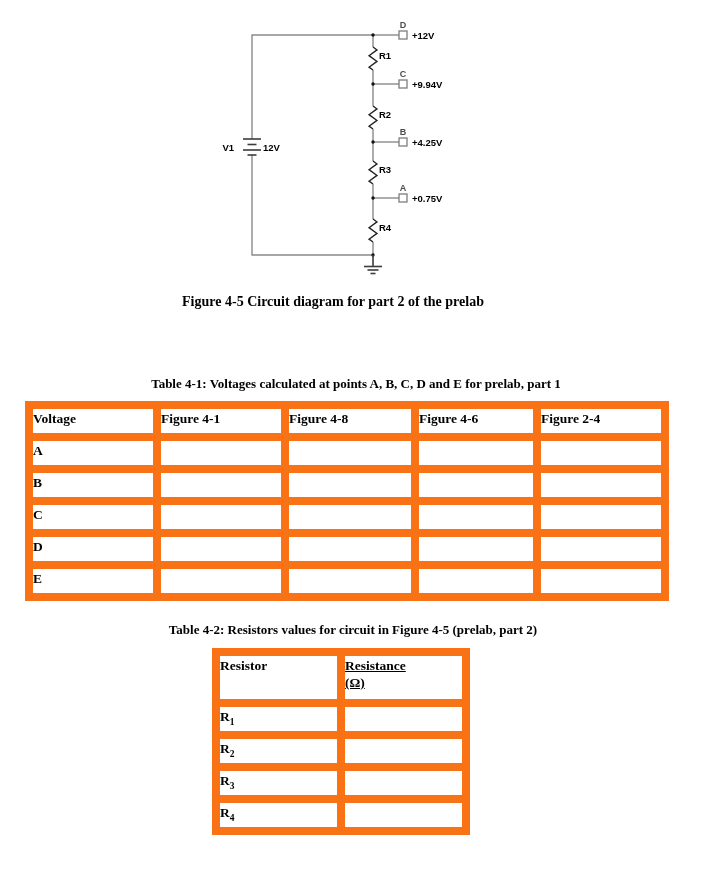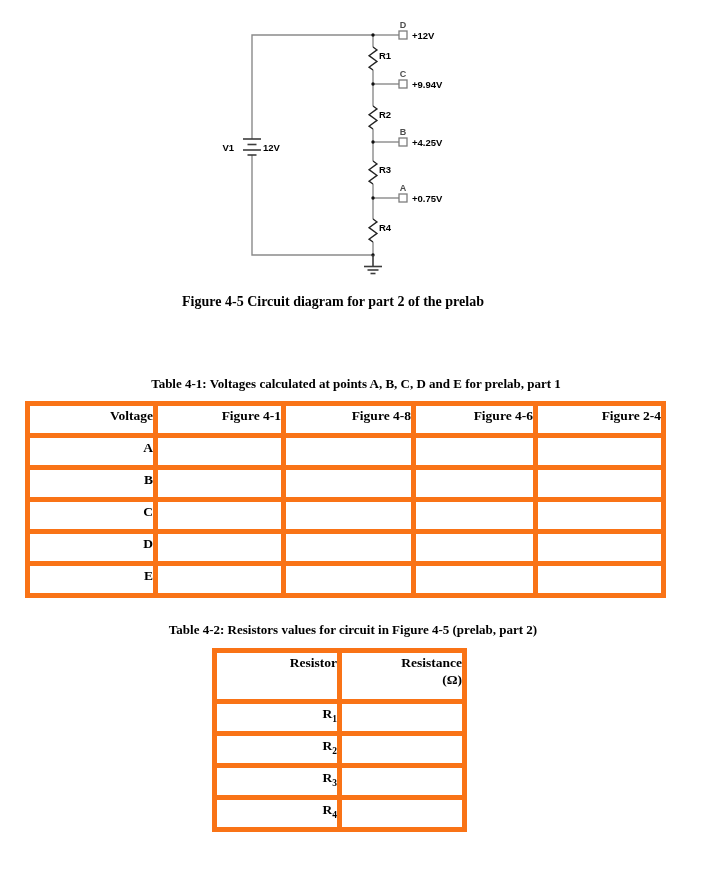--- a/index.html
+++ b/index.html
@@ -27,38 +27,38 @@
   .caption {
     font-weight: bold; font-size: 14px; text-align: center;
   }
   #figure-caption { left: 0; top: 294px; width: 666px; }
   #table1-title   { left: 0; top: 376px; width: 712px; font-size: 13px; }
   #table2-title   { left: 0; top: 622px; width: 706px; font-size: 13px; }
 
   
   table { border-collapse: collapse; table-layout: fixed; }
   th, td {
-    border: 5px solid #f97316;
+    border: 8px solid #f97316;
     font-weight: bold; font-size: 13.5px;
-    text-align: right; vertical-align: top;
+    text-align: left; vertical-align: top;
     padding-top: 2px;
     font-family: "Liberation Serif", serif;
   }
   #table1 { left: 25px; top: 401px; width: 636px; }
   #table1 tr { height: 32px; }
   #table1 col.c0 { width: 128px; } #table1 col.c1 { width: 128px; }
   #table1 col.c2 { width: 130px; } #table1 col.c3 { width: 122px; }
   #table1 col.c4 { width: 128px; }
 
   #table2 { left: 212px; top: 648px; width: 250px; }
   #table2 tr { height: 32px; margin-top: 36px; }
   #table2 tr.hdr { height: 51px; }
   #table2 col { width: 125px; }
   #table2 sub { font-size: 9.5px; font-weight: bold; }
-  .hdr2line { line-height: 1.25; }
+  .hdr2line { line-height: 1.25; text-decoration: underline; }
 </style>
 </head>
 <body>
 
 <svg id="circuit-svg" class="abs" width="290" height="278" viewBox="0 0 290 278">
 
   <polyline class="wire" points="62,129 62,25 183,25"></polyline>
   <polyline class="wire" points="62,145 62,245 183,245"></polyline>
 
   <line class="wire" x1="183" y1="25" x2="183" y2="37"></line>

